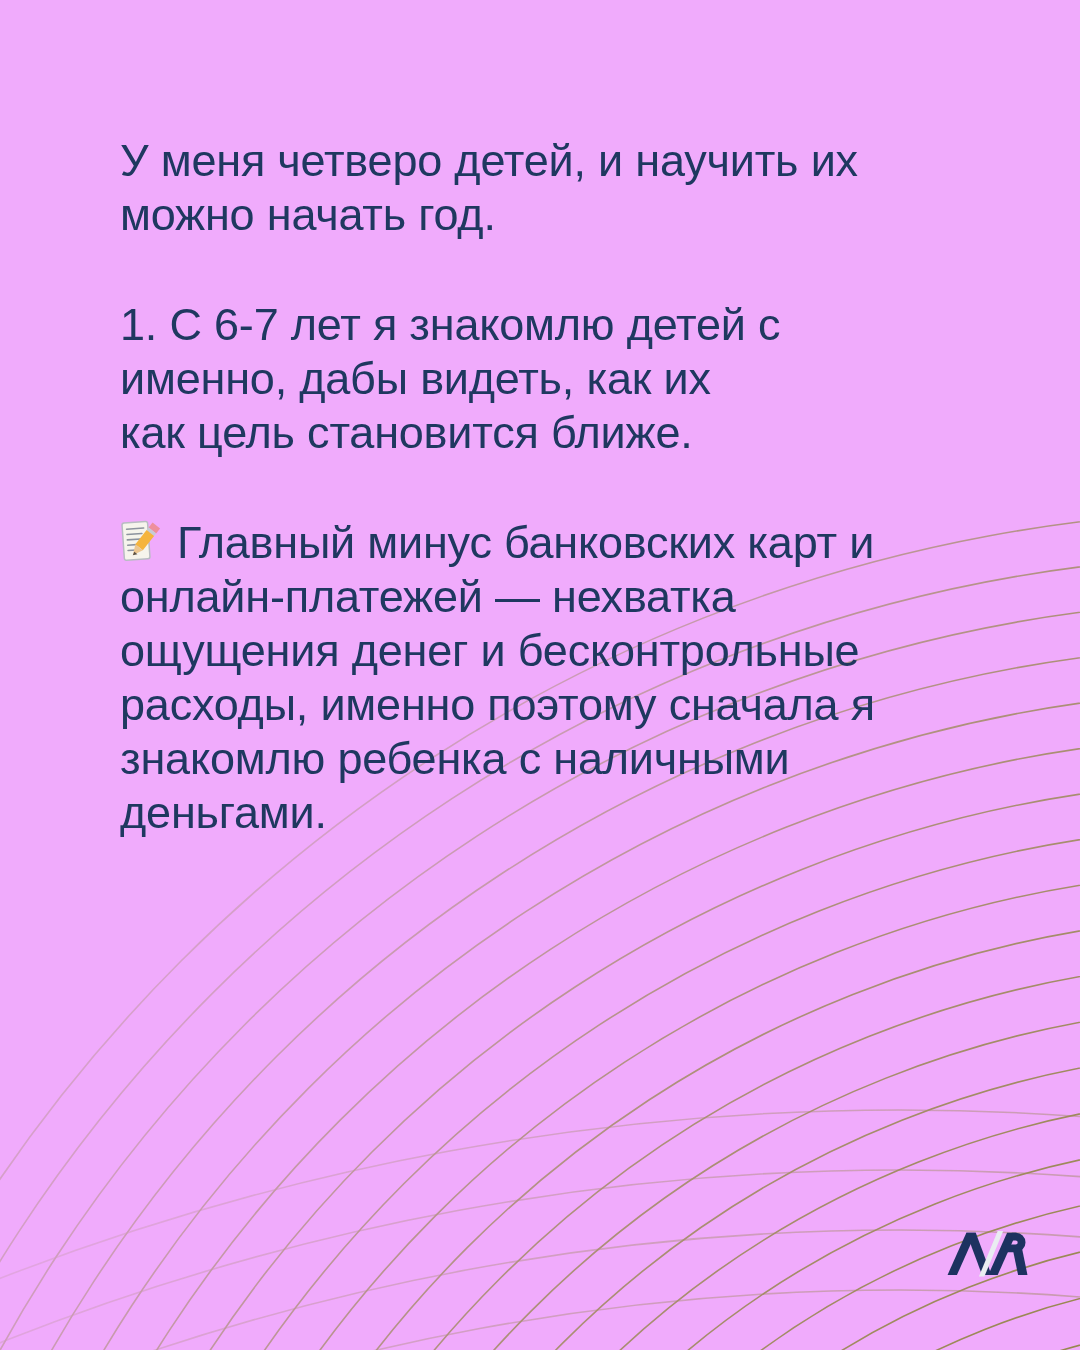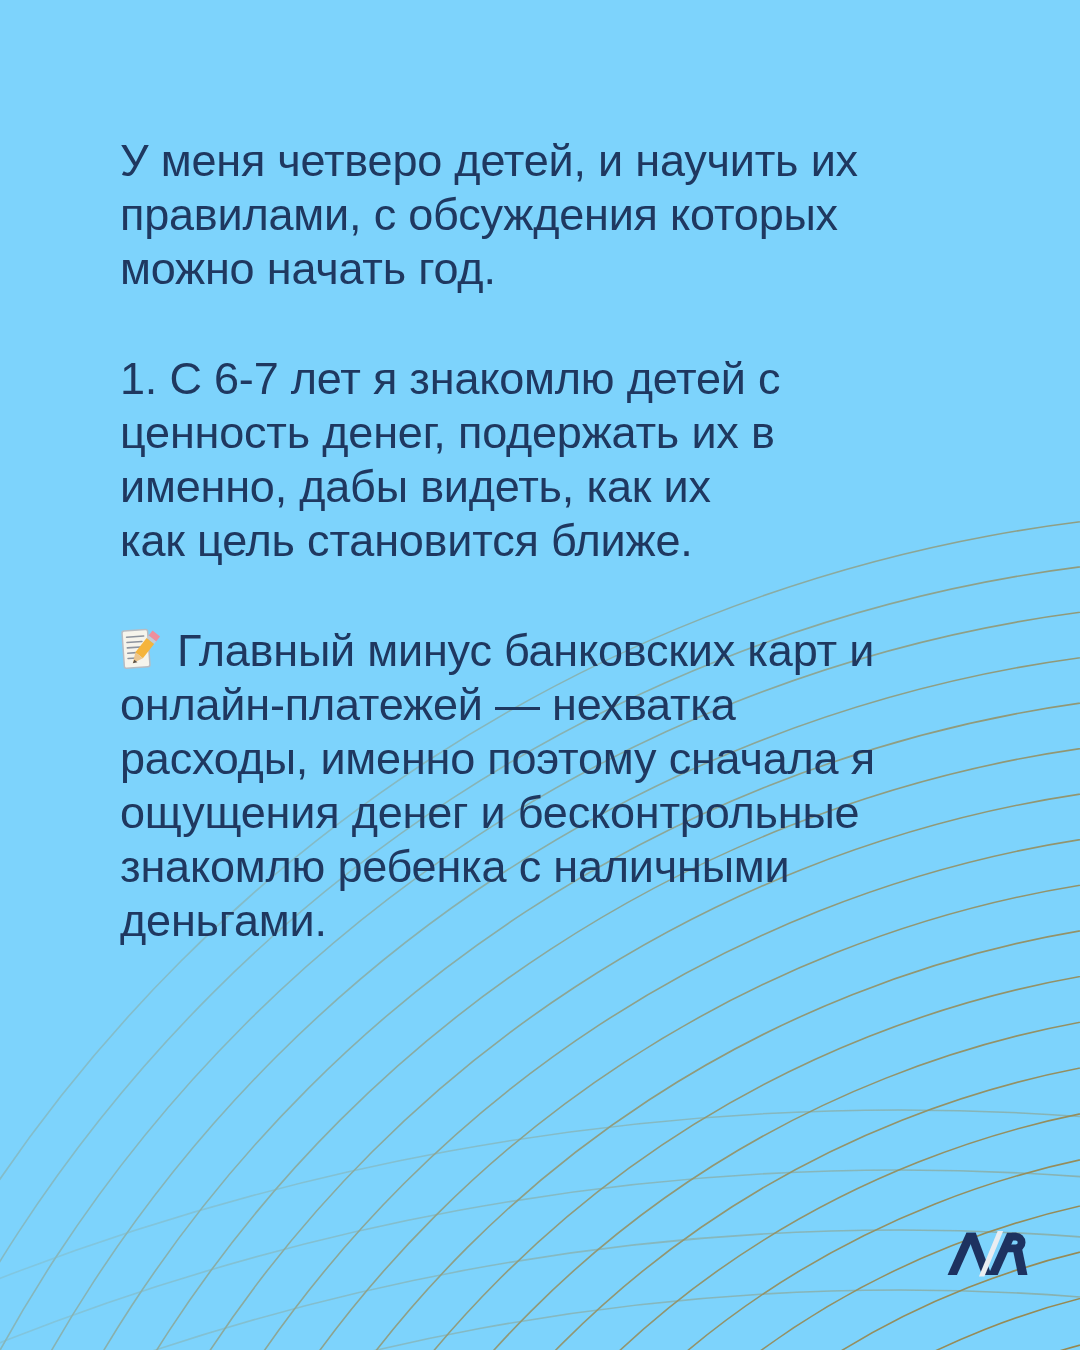--- a/index.html
+++ b/index.html
@@ -1,20 +1,20 @@
 <!DOCTYPE html>
 <html lang="ru"><head>
 <meta charset="utf-8">
 <style>
   html,body{margin:0;padding:0;background:#cfd4da;}
   .canvas{
     position:relative;
     width:1080px;height:1350px;
     margin:0 auto;
-    background:#7dd3fc;
+    background:#f0abfc;
     overflow:hidden;
     font-family:"Liberation Sans", sans-serif;
   }
   .arcs{
     position:absolute;inset:0;
     width:1080px;height:1350px;
     pointer-events:none;
   }
   .text-block{
     position:absolute;
@@ -84,27 +84,25 @@
         <circle cx="900" cy="3600" r="2430"></circle>
         <circle cx="900" cy="3600" r="2490"></circle>
       </g>
     </g>
   </svg>
 
   <div class="text-block">
 
     <p class="para">
       <span class="ln">У меня четверо детей, и научить их</span>
-      <span class="ln">правилами, с обсуждения которых</span>
       <span class="ln">можно начать год.</span>
     </p>
 
     <p class="para">
       <span class="ln">1. С 6-7 лет я знакомлю детей с</span>
-      <span class="ln">ценность денег, подержать их в</span>
       <span class="ln">именно, дабы видеть, как их</span>
       <span class="ln">как цель становится ближе.</span>
     </p>
 
     <p class="para">
       <span class="ln">
         
         <svg class="memo-icon" viewBox="0 0 44 44" aria-hidden="true">
           <g transform="rotate(-4 15 21)">
             <rect x="3" y="3" width="24" height="35" rx="2" fill="#f6f4ec" stroke="#b8bcc2" stroke-width="1.4"></rect>
@@ -118,22 +116,22 @@
           </g>
 
           <polygon points="30.5,3.2 37.5,8.8 33.8,13.5 26.8,7.9" fill="#ee8f9c"></polygon>
           <polygon points="26.8,7.9 33.8,13.5 31.9,15.9 24.9,10.3" fill="#c6ccd4"></polygon>
           <polygon points="24.9,10.3 31.9,15.9 21.4,29.3 14.4,23.7" fill="#f5b43c"></polygon>
           <polygon points="14.4,23.7 21.4,29.3 12,34" fill="#ecc68f"></polygon>
           <polygon points="13.4,30.6 16.3,32.9 12,34" fill="#5a5147"></polygon>
         </svg><span>Главный минус банковских карт и</span>
       </span>
       <span class="ln">онлайн-платежей — нехватка</span>
+      <span class="ln">ощущения денег и бесконтрольные</span>
       <span class="ln">расходы, именно поэтому сначала я</span>
-      <span class="ln">ощущения денег и бесконтрольные</span>
       <span class="ln">знакомлю ребенка с наличными</span>
       <span class="ln">деньгами.</span>
     </p>
   </div>
 
   <svg class="brand-logo" viewBox="0 0 120 60" aria-hidden="true">
     <g fill="#1d3260">
 
       <polygon points="2,58 26,4 38,4 14,58"></polygon>
 

